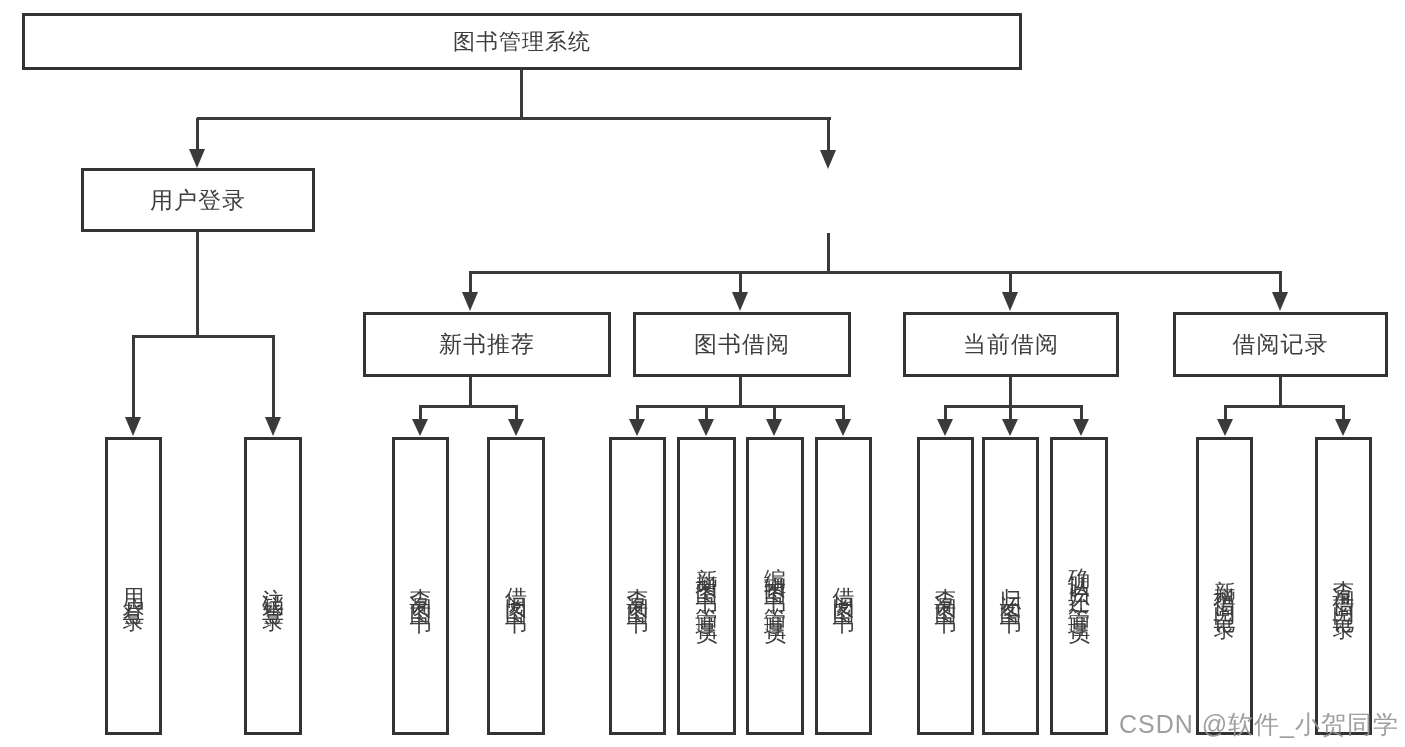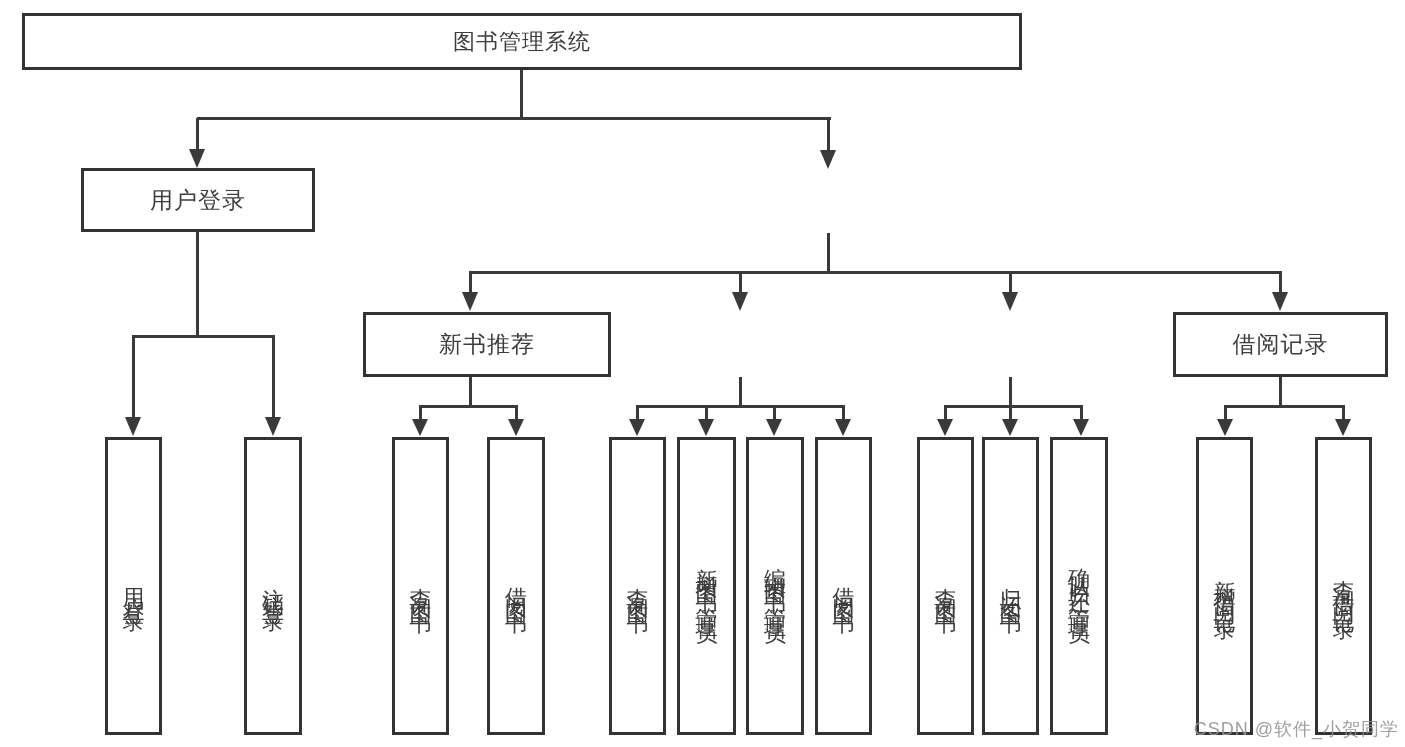--- a/index.html
+++ b/index.html
@@ -43,21 +43,21 @@
   .arrow .head{
     width:0;height:0;flex:0 0 auto;
     border-left:8px solid transparent;
     border-right:8px solid transparent;
     border-top:19px solid #3a3a3a;
   }
   .arrow.short .head{border-top-width:17px;}
   
   .watermark{
     position:absolute;right:6px;bottom:6px;
-    font-size:18px;color:rgba(148,148,148,0.9);
+    font-size:25px;color:rgba(148,148,148,0.9);
     letter-spacing:1px;white-space:nowrap;
   }
 </style>
 </head>
 <body>
 
 <div class="canvas">
 
   <div class="box hbox root" style="left:22px;top:13px;width:1000px;height:57px">
     <span>图书管理系统</span>
@@ -104,20 +104,26 @@
       <i class="head"></i>
     </div>
   <div class="arrow" style="left:1272px;top:272px;height:39px">
       <i class="shaft"></i>
       <i class="head"></i>
     </div>
 
   <div class="box hbox" style="left:363px;top:312px;width:248px;height:65px">
     <span>新书推荐</span>
   </div>
+  <div class="box hbox" style="left:633px;top:312px;width:218px;height:65px">
+    <span>图书借阅</span>
+  </div>
+  <div class="box hbox" style="left:903px;top:312px;width:216px;height:65px">
+    <span>当前借阅</span>
+  </div>
   <div class="box hbox" style="left:1173px;top:312px;width:215px;height:65px">
     <span>借阅记录</span>
   </div>
 
   <div class="vl" style="left:469px;top:377px;height:31px"></div>
   <div class="hl" style="left:419px;top:405px;width:99px"></div>
   <div class="arrow short" style="left:412px;top:406px;height:30px">
       <i class="shaft"></i>
       <i class="head"></i>
     </div>

